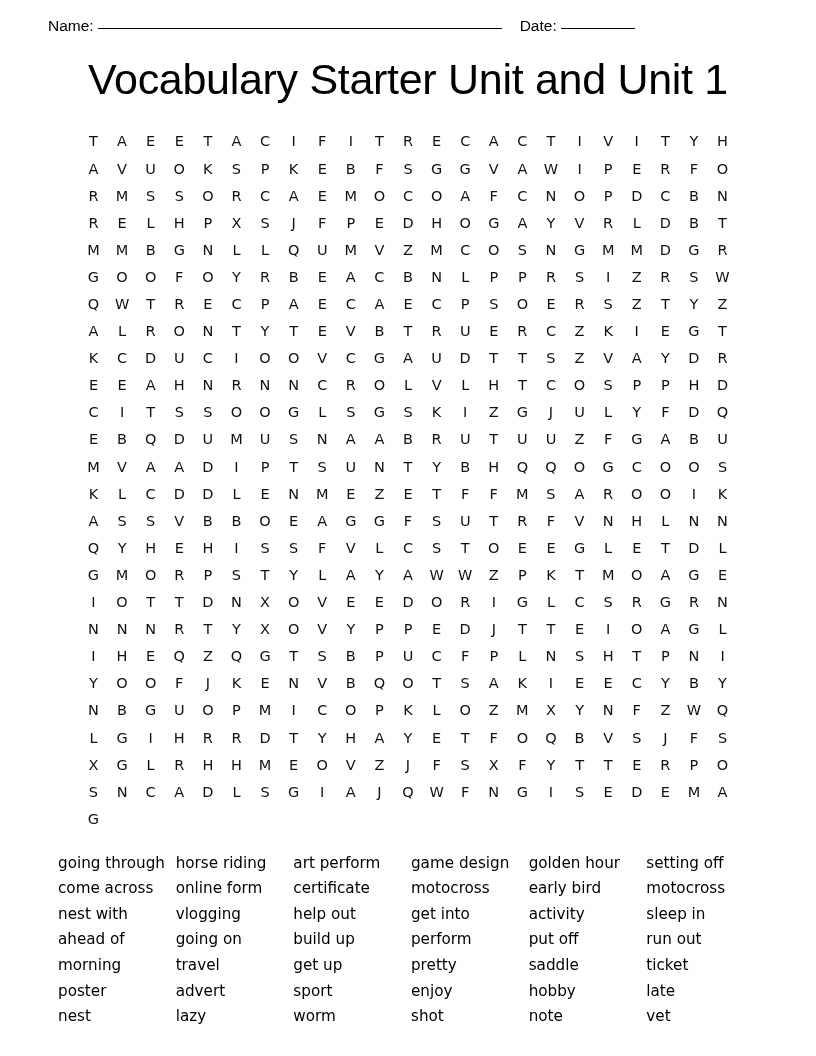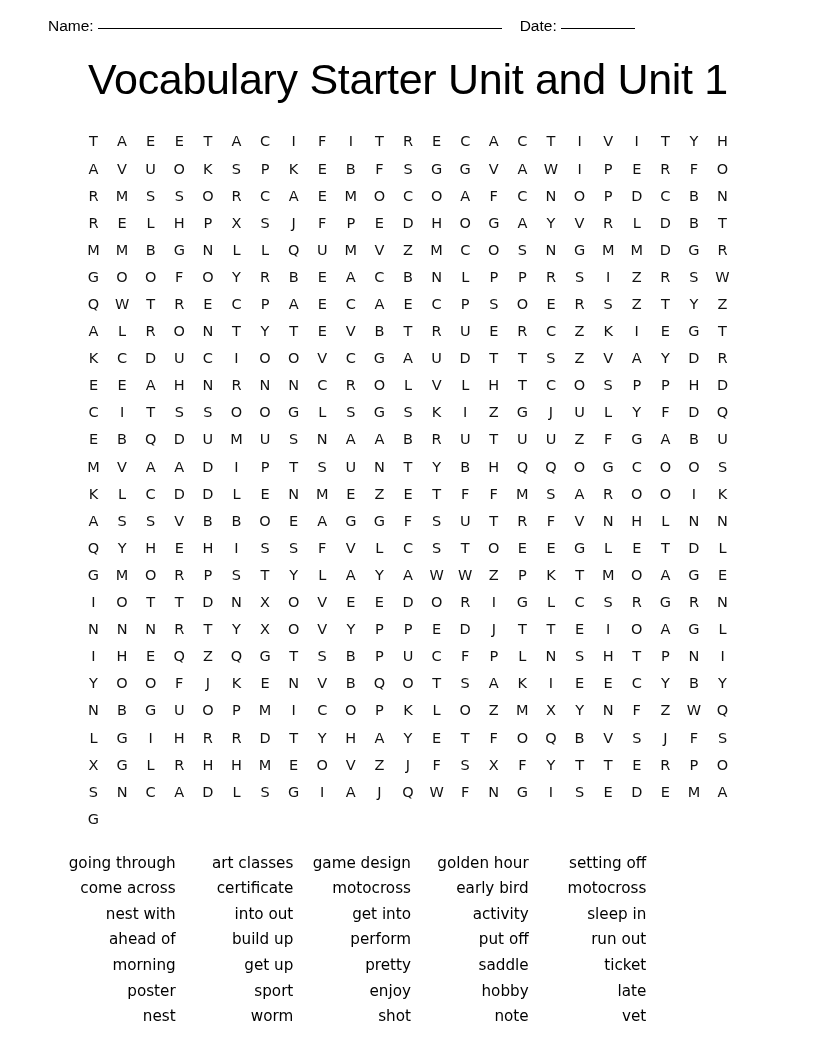--- a/index.html
+++ b/index.html
@@ -90,21 +90,20 @@
     padding: 0 40px 0 46px;
     display: grid;
     grid-template-columns: repeat(6, 1fr);
     column-gap: 0px;
     font-family: "DejaVu Sans", sans-serif;
     font-size: 15.2px;
   }
   .wl-col {
     display: flex;
     flex-direction: column;
-    align-items: flex-end;
   }
   .wl-item {
     line-height: 25.6px;
     white-space: nowrap;
     color: #000;
   }
 </style>
 </head>
 <body>
 
@@ -705,23 +704,32 @@
       <div class="wl-col">
         <div class="wl-item">going through</div>
         <div class="wl-item">come across</div>
         <div class="wl-item">nest with</div>
         <div class="wl-item">ahead of</div>
         <div class="wl-item">morning</div>
         <div class="wl-item">poster</div>
         <div class="wl-item">nest</div>
       </div>
       <div class="wl-col">
-        <div class="wl-item">art classes</div>
+        <div class="wl-item">horse riding</div>
+        <div class="wl-item">online form</div>
+        <div class="wl-item">vlogging</div>
+        <div class="wl-item">going on</div>
+        <div class="wl-item">travel</div>
+        <div class="wl-item">advert</div>
+        <div class="wl-item">lazy</div>
+      </div>
+      <div class="wl-col">
+        <div class="wl-item">art perform</div>
         <div class="wl-item">certificate</div>
-        <div class="wl-item">into out</div>
+        <div class="wl-item">help out</div>
         <div class="wl-item">build up</div>
         <div class="wl-item">get up</div>
         <div class="wl-item">sport</div>
         <div class="wl-item">worm</div>
       </div>
       <div class="wl-col">
         <div class="wl-item">game design</div>
         <div class="wl-item">motocross</div>
         <div class="wl-item">get into</div>
         <div class="wl-item">perform</div>

